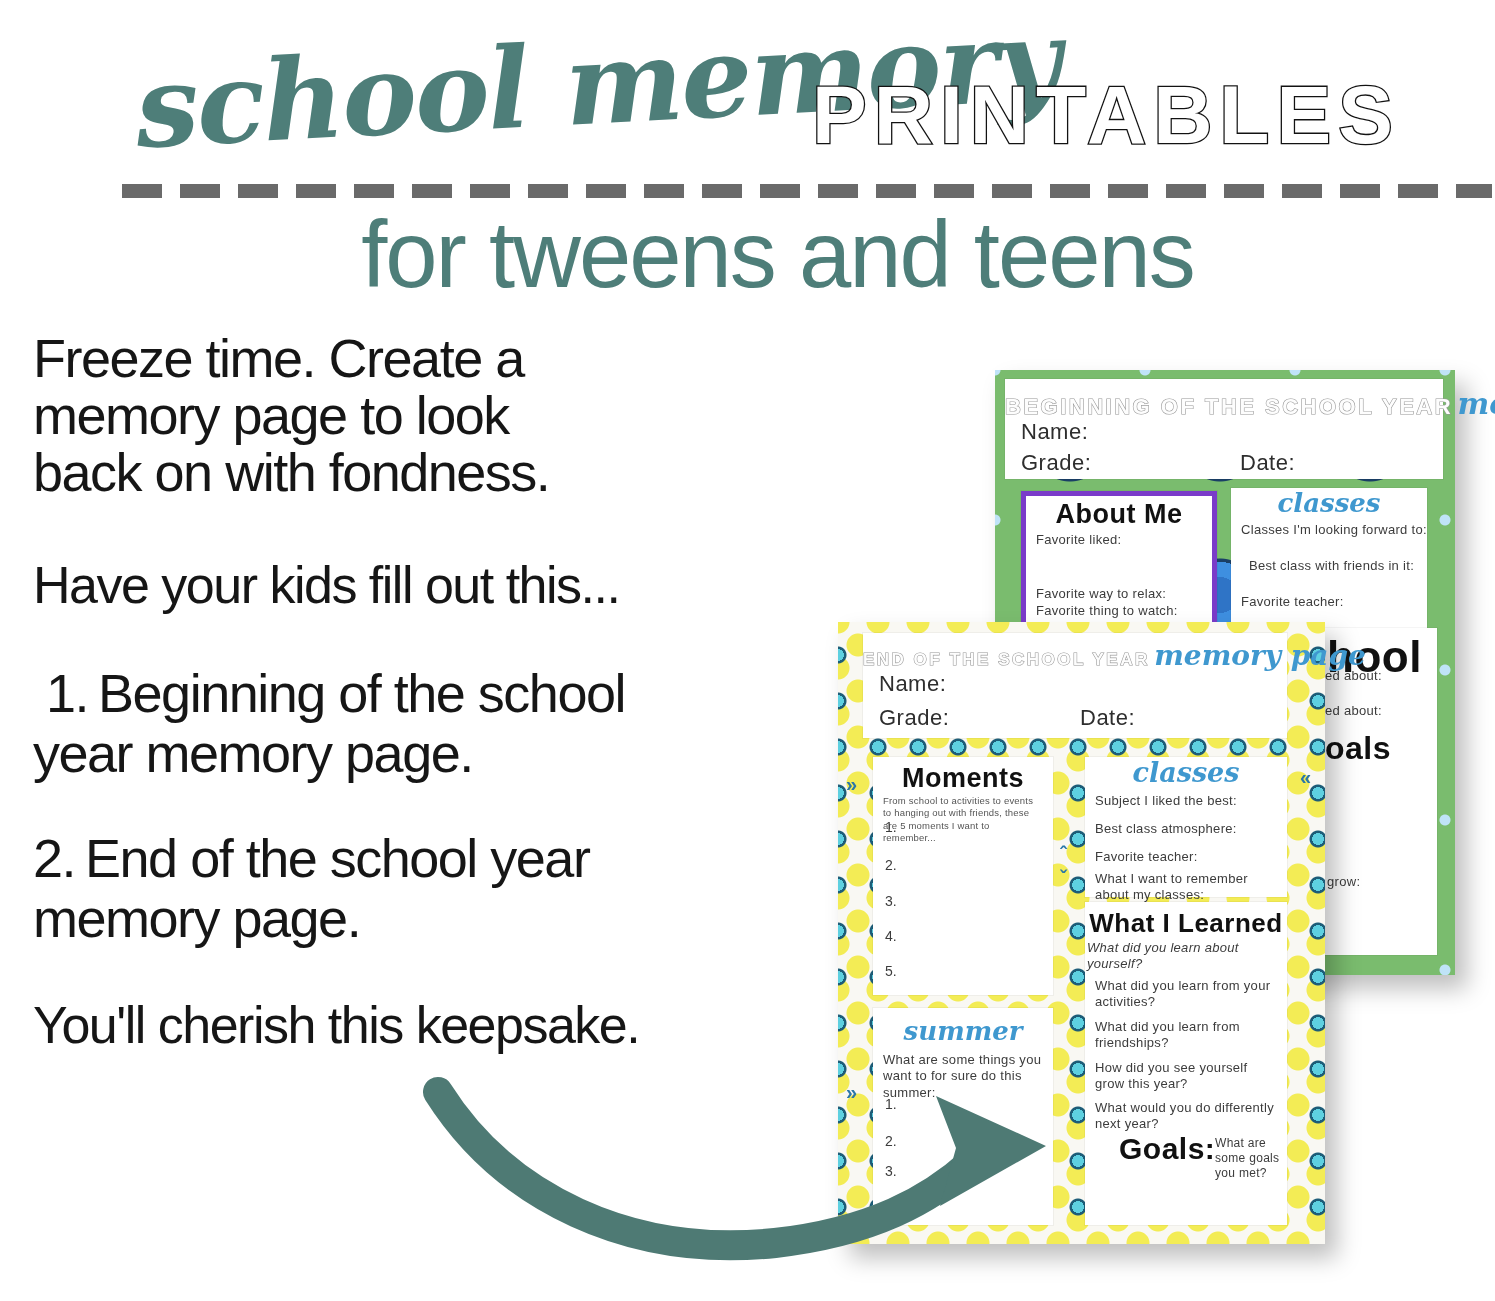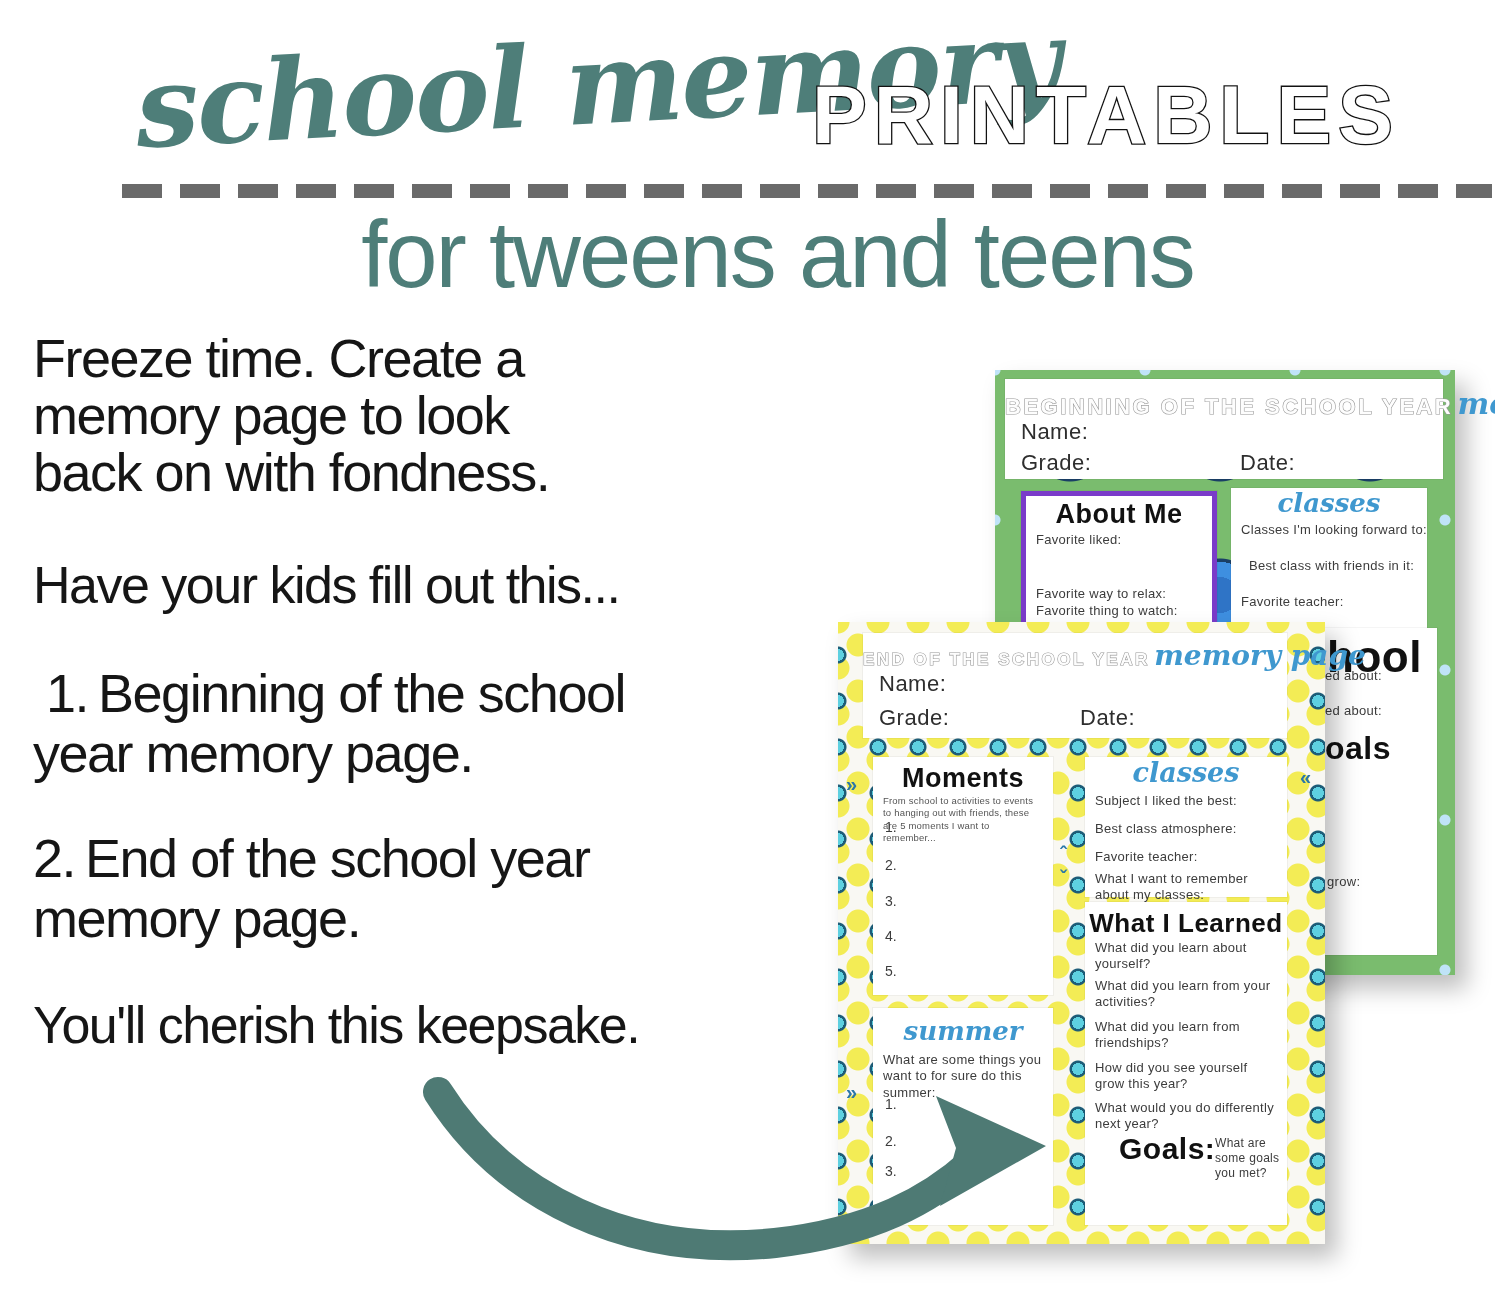--- a/index.html
+++ b/index.html
@@ -140,21 +140,21 @@
     <div class="abs wbox" style="left:247px;top:135px;width:202px;height:140px;">
       <div class="abs script-blue" style="left:0;top:0;width:202px;text-align:center;font-size:27px;">classes</div>
       <div class="abs pg-prompt" style="left:10px;top:36px;">Subject I liked the best:</div>
       <div class="abs pg-prompt" style="left:10px;top:64px;">Best class atmosphere:</div>
       <div class="abs pg-prompt" style="left:10px;top:92px;">Favorite teacher:</div>
       <div class="abs pg-prompt" style="left:10px;top:114px;width:182px;">What I want to remember about my classes:</div>
     </div>
 
     <div class="abs wbox" style="left:247px;top:280px;width:202px;height:323px;">
       <div class="abs pg-h" style="left:0;top:6px;width:202px;text-align:center;font-size:26px;">What I Learned</div>
-      <div class="abs pg-prompt" style="left:10px;top:38px;width:185px;">What did you learn about yourself?</div>
+      <div class="abs pg-prompt" style="left:2px;top:38px;width:185px;font-style:italic;">What did you learn about yourself?</div>
       <div class="abs pg-prompt" style="left:10px;top:76px;width:185px;">What did you learn from your activities?</div>
       <div class="abs pg-prompt" style="left:10px;top:117px;width:185px;">What did you learn from friendships?</div>
       <div class="abs pg-prompt" style="left:10px;top:158px;width:185px;">How did you see yourself grow this year?</div>
       <div class="abs pg-prompt" style="left:10px;top:198px;width:185px;">What would you do differently next year?</div>
       <div class="abs pg-h" style="left:34px;top:230px;font-size:30px;">Goals:</div>
       <div class="abs pg-prompt" style="left:130px;top:234px;width:70px;font-size:12px;">What are some goals you met?</div>
     </div>
 
     <div class="abs wbox" style="left:35px;top:386px;width:180px;height:217px;">
       <div class="abs script-blue" style="left:0;top:8px;width:180px;text-align:center;font-size:26px;">summer</div>

